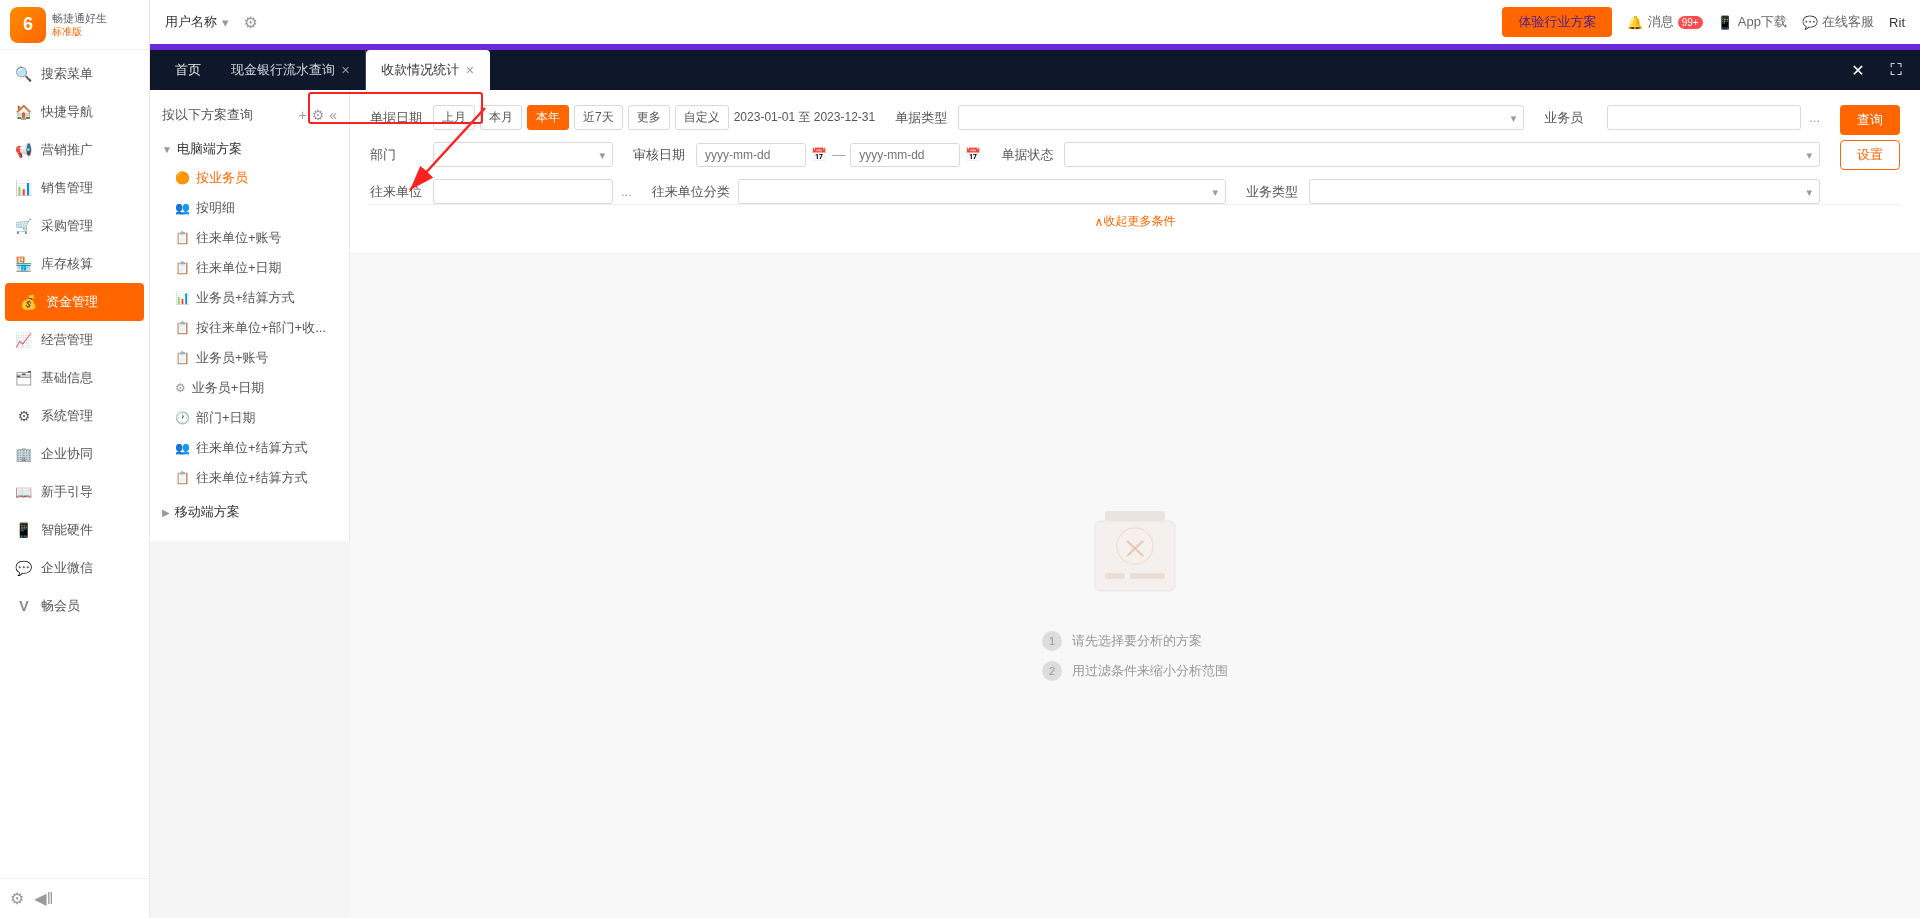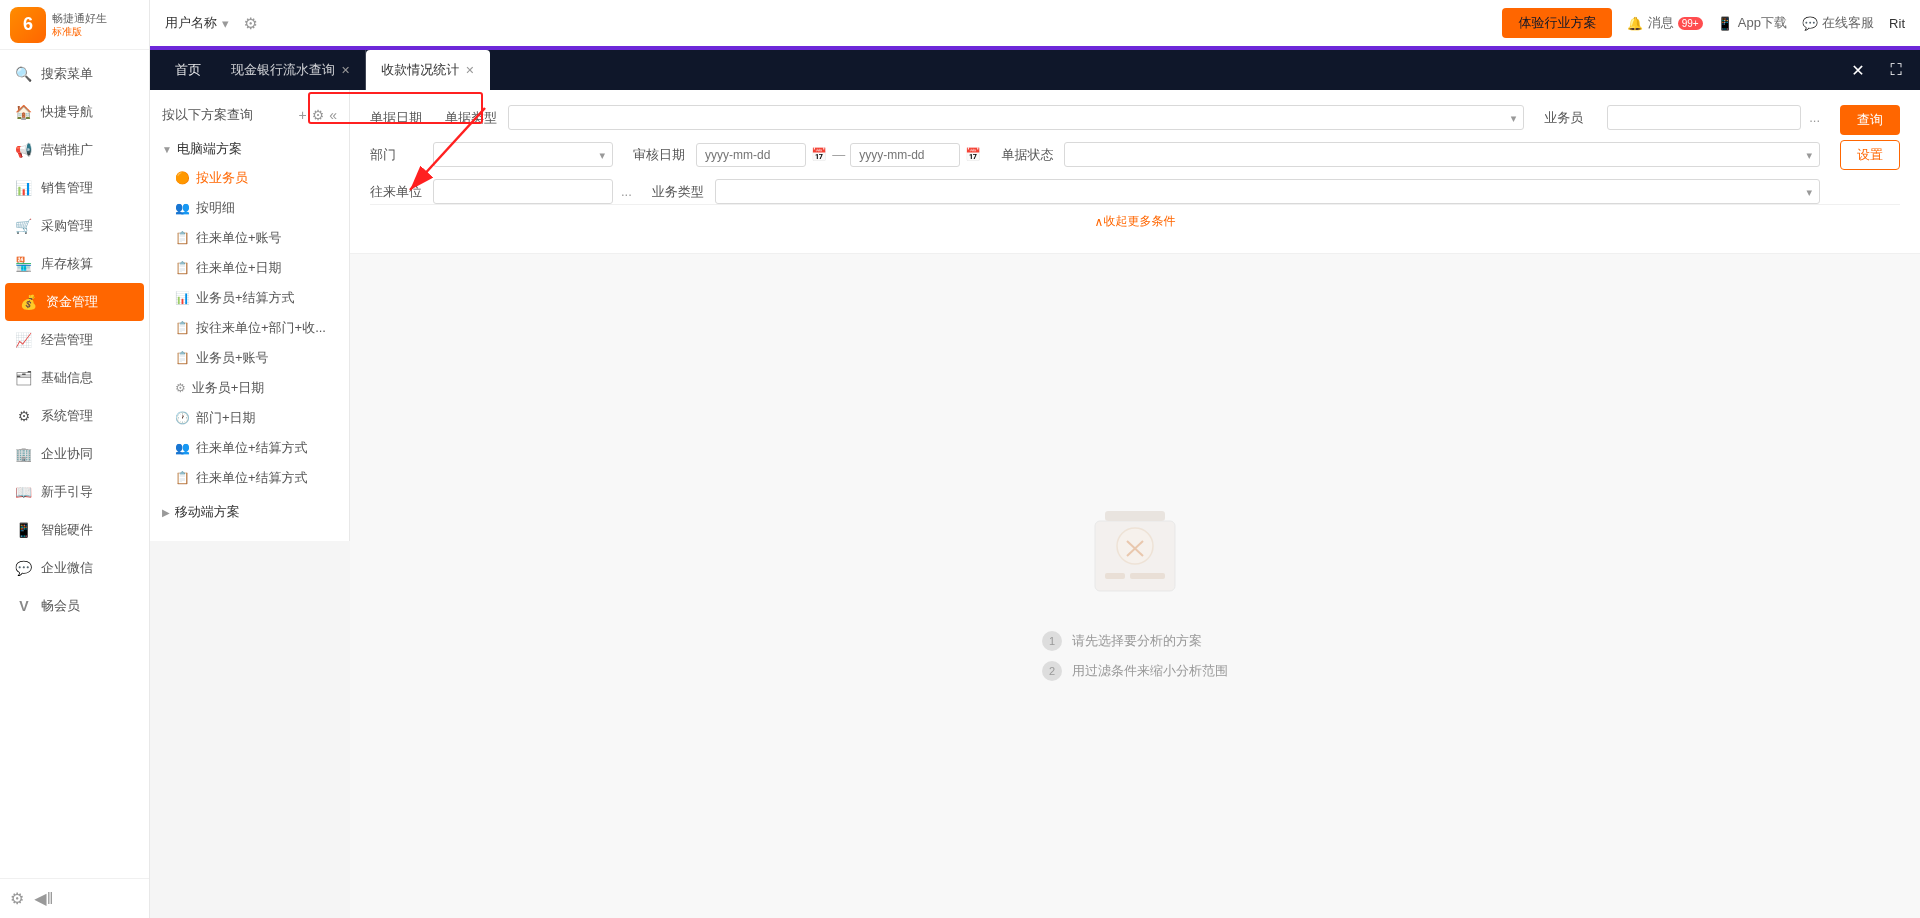--- a/index.html
+++ b/index.html
@@ -15,24 +15,24 @@
     .sidebar-item { display: flex; align-items: center; padding: 10px 15px; cursor: pointer; color: #555; font-size: 13px; gap: 8px; }
     .sidebar-item.active { background: #ff6600; color: #fff; border-radius: 4px; margin: 0 5px; }
     .sidebar-item .icon { width: 18px; height: 18px; display: flex; align-items: center; justify-content: center; font-size: 14px; flex-shrink: 0; }
     .sidebar-bottom { padding: 10px; display: flex; align-items: center; gap: 10px; border-top: 1px solid #f0f0f0; }
     .sidebar-bottom-icon { color: #999; font-size: 16px; cursor: pointer; }
 
     
     .main { flex: 1; display: flex; flex-direction: column; overflow: hidden; }
 
     
-    .topbar { height: 50px; background: #fff; display: flex; align-items: center; padding: 0 15px; gap: 15px; border-bottom: 4px solid #6d28d9; flex-shrink: 0; }
+    .topbar { height: 50px; background: #fff; display: flex; align-items: center; padding: 0 15px; gap: 15px; border-bottom: 6px solid #6d28d9; flex-shrink: 0; }
     .topbar-breadcrumb { display: flex; align-items: center; gap: 5px; color: #999; font-size: 13px; }
     .topbar-center { flex: 1; }
-    .topbar-btn { background: #ff6600; color: #0f172a; border: none; padding: 6px 16px; border-radius: 4px; cursor: pointer; font-size: 13px; }
+    .topbar-btn { background: #ff6600; color: #4c1d95; border: none; padding: 6px 16px; border-radius: 4px; cursor: pointer; font-size: 13px; }
     .topbar-actions { display: flex; align-items: center; gap: 15px; color: #666; font-size: 13px; }
     .topbar-actions .badge { background: #ff4d4f; color: #fff; border-radius: 10px; font-size: 10px; padding: 1px 4px; }
     .gear-btn { color: #999; font-size: 16px; cursor: pointer; }
     .username { color: #333; font-size: 13px; }
 
     
     .tabbar { height: 40px; background: #0f172a; display: flex; align-items: center; padding: 0 10px; gap: 0; flex-shrink: 0; }
     .tab { display: flex; align-items: center; padding: 0 15px; height: 40px; cursor: pointer; color: rgba(255,255,255,0.8); font-size: 13px; gap: 6px; border-right: 1px solid rgba(255,255,255,0.2); }
     .tab.active { background: #fff; color: #333; border-radius: 4px 4px 0 0; }
     .tab .close { font-size: 11px; color: #999; cursor: pointer; }
@@ -317,20 +317,33 @@
 
       <div class="right-panel">
 
         <div class="filter-area">
           <div style="display:flex;gap:20px;">
             <div style="flex:1;">
 
               <div class="filter-row">
                 <div class="filter-item">
                   <span class="filter-label">单据日期</span>
+                  <div class="filter-date-group">
+                    <button class="date-btn">上月</button>
+                    <button class="date-btn">本月</button>
+                    <button class="date-btn active">本年</button>
+                    <button class="date-btn">近7天</button>
+                    <button class="date-btn">更多</button>
+                    <button class="date-btn">自定义</button>
+                    <span class="date-range">
+                      <span>2023-01-01</span>
+                      <span> 至 </span>
+                      <span>2023-12-31</span>
+                    </span>
+                  </div>
                 </div>
                 <div class="filter-item" style="flex:1;">
                   <span class="filter-label">单据类型</span>
                   <div class="select-wrapper" style="flex:1;">
                     <select class="filter-select" style="width:100%;">
                       <option></option>
                     </select>
                   </div>
                 </div>
                 <div class="filter-item" style="min-width:180px;">
@@ -367,20 +380,28 @@
                     </select>
                   </div>
                 </div>
               </div>
 
               <div class="filter-row">
                 <div class="filter-item">
                   <span class="filter-label">往来单位</span>
                   <input class="filter-input" style="width: 180px;" type="text">
                   <span class="filter-dots">...</span>
+                </div>
+                <div class="filter-item" style="flex:1;">
+                  <span class="filter-label">往来单位分类</span>
+                  <div class="select-wrapper" style="flex:1;">
+                    <select class="filter-select" style="width:100%;">
+                      <option></option>
+                    </select>
+                  </div>
                 </div>
                 <div class="filter-item" style="flex:1;">
                   <span class="filter-label">业务类型</span>
                   <div class="select-wrapper" style="flex:1;">
                     <select class="filter-select" style="width:100%;">
                       <option></option>
                     </select>
                   </div>
                 </div>
               </div>

